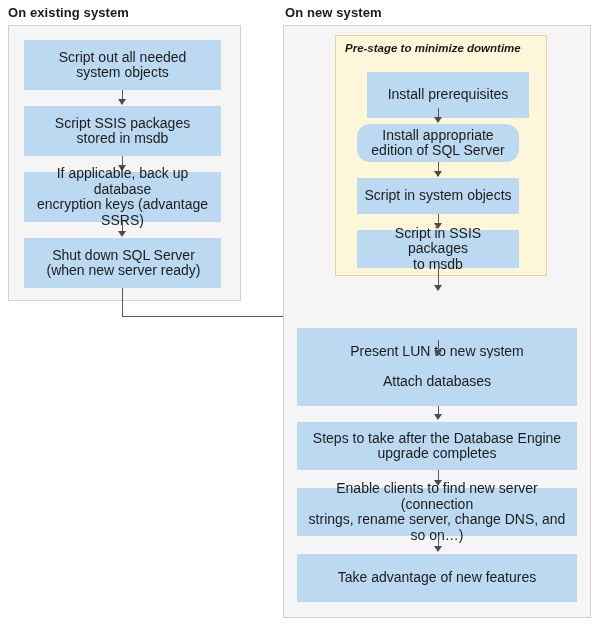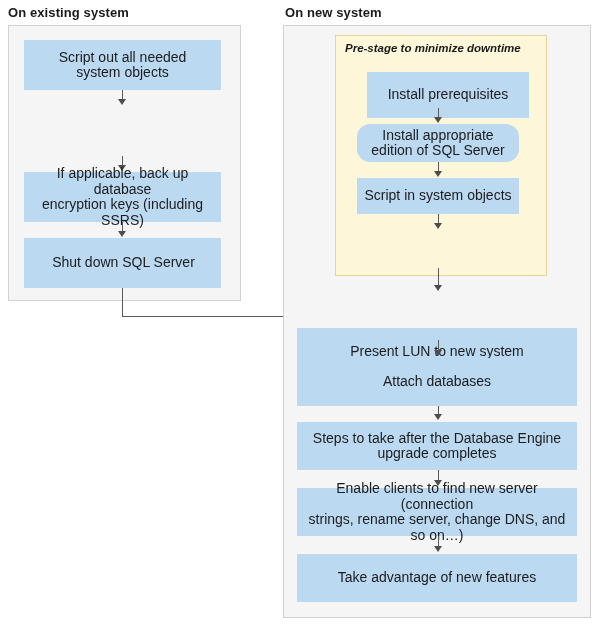--- a/index.html
+++ b/index.html
@@ -97,35 +97,42 @@
 
   <div class="node" style="left:24px;top:40px;width:197px;height:50px;">
     <span>
       <span>Script out all needed</span>
       <span>system objects</span>
     </span>
   </div>
   <div class="vline" style="left:122px;top:90px;height:10px;"></div>
   <div class="arrow-down" style="left:118px;top:99px;"></div>
 
+  <div class="node" style="left:24px;top:106px;width:197px;height:50px;">
+    <span>
+      <span>Script SSIS packages</span>
+      <span>stored in msdb</span>
+    </span>
+  </div>
   <div class="vline" style="left:122px;top:156px;height:10px;"></div>
   <div class="arrow-down" style="left:118px;top:165px;"></div>
 
   <div class="node" style="left:24px;top:172px;width:197px;height:50px;">
     <span>
       <span>If applicable, back up database</span>
-      <span>encryption keys (including SSRS)</span>
+      <span>encryption keys (advantage SSRS)</span>
     </span>
   </div>
   <div class="vline" style="left:122px;top:222px;height:10px;"></div>
   <div class="arrow-down" style="left:118px;top:231px;"></div>
 
   <div class="node" style="left:24px;top:238px;width:197px;height:50px;padding-left:8px;">
     <span>
       <span>Shut down SQL Server</span>
+      <span>(when new server ready)</span>
     </span>
   </div>
 
   <div class="vline" style="left:122px;top:288px;height:29px;"></div>
   <div class="hline" style="left:122px;top:316px;width:167px;"></div>
   <div class="arrow-right" style="left:289px;top:312px;"></div>
 
   <div class="panel-title" style="left:285px;top:5px;">On new system</div>
 
   <div class="panel" style="left:283px;top:25px;width:308px;height:593px;"></div>
@@ -151,20 +158,26 @@
   <div class="arrow-down" style="left:434px;top:171px;"></div>
 
   <div class="node" style="left:357px;top:178px;width:162px;height:36px;">
     <span>
       <span>Script in system objects</span>
     </span>
   </div>
   <div class="vline" style="left:438px;top:214px;height:10px;"></div>
   <div class="arrow-down" style="left:434px;top:223px;"></div>
 
+  <div class="node" style="left:357px;top:230px;width:162px;height:38px;">
+    <span>
+      <span>Script in SSIS packages</span>
+      <span>to msdb</span>
+    </span>
+  </div>
 
   <div class="vline" style="left:438px;top:268px;height:18px;"></div>
   <div class="arrow-down" style="left:434px;top:285px;"></div>
 
   <div class="node" style="left:297px;top:292px;width:280px;height:48px;margin-top:36px;">
     <span>
       <span>Present LUN to new system</span>
     </span>
   </div>
   <div class="vline" style="left:438px;top:340px;height:11px;"></div>

